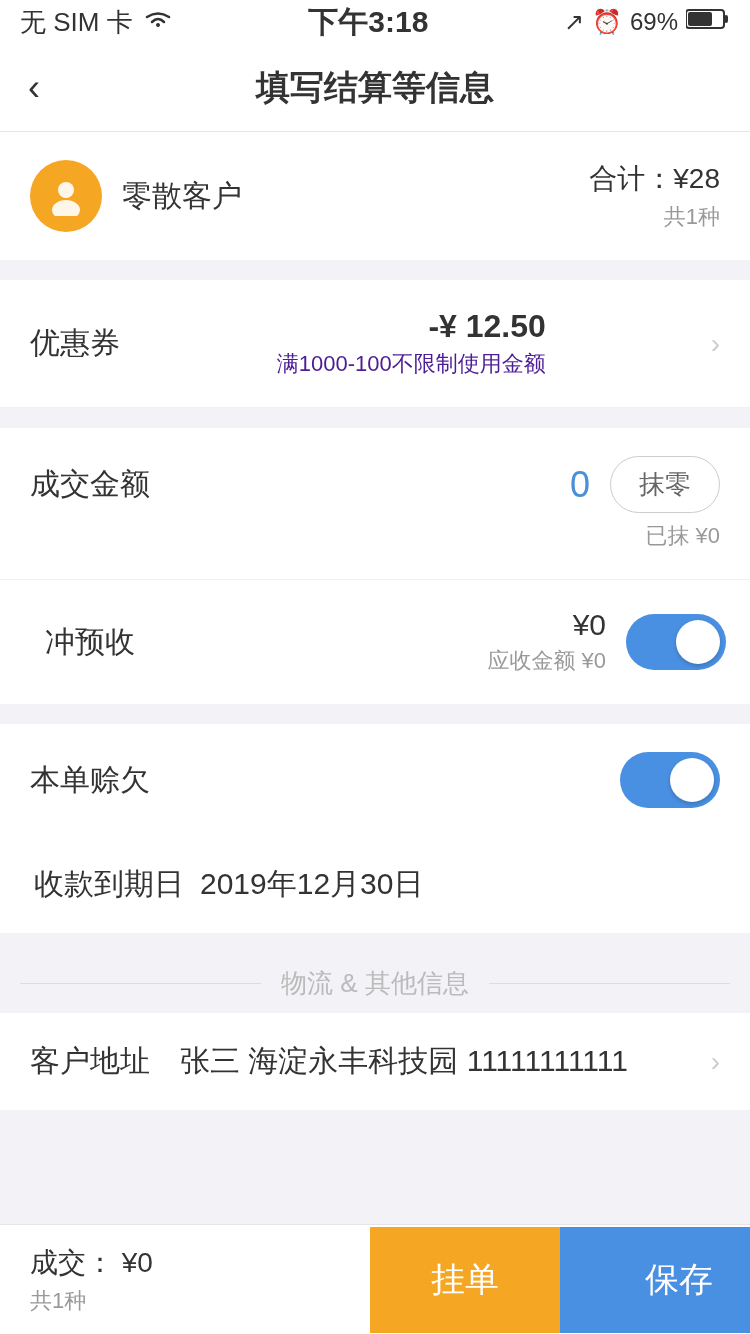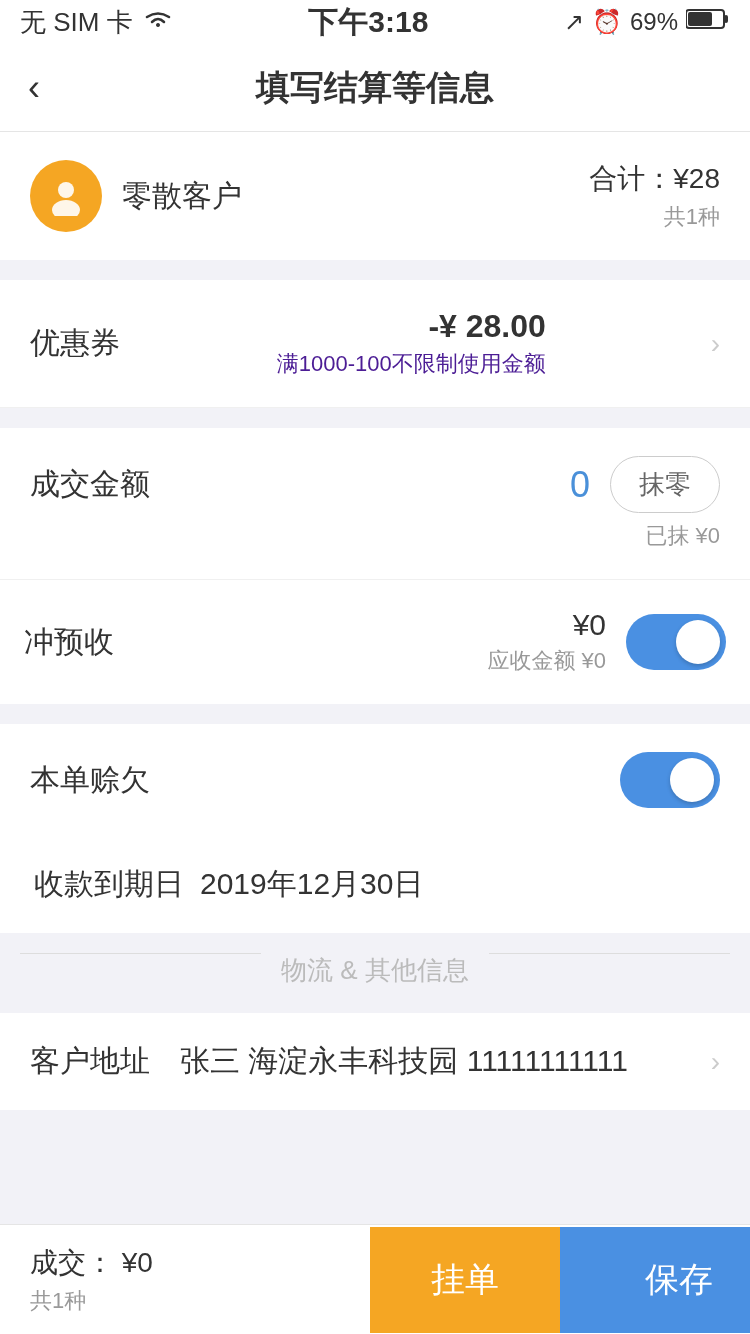--- a/index.html
+++ b/index.html
@@ -143,20 +143,21 @@
     }
     .amount-right {
       display: flex; align-items: center; gap: 20px;
     }
     .amount-sub { font-size: 22px; color: #999; text-align: right; margin-top: 8px; }
 
     
     .prepay-section {
       background: #fff;
       padding: 28px 24px;
+      margin-left: 21px;
     }
     .prepay-row {
       display: flex; align-items: center; justify-content: space-between;
     }
     .prepay-right { display: flex; align-items: center; gap: 20px; }
     .prepay-values { text-align: right; }
     .prepay-amount { font-size: 30px; color: #333; font-weight: 500; }
     .prepay-sub { font-size: 22px; color: #999; margin-top: 4px; }
 
     
@@ -172,21 +173,21 @@
       padding: 28px 34px;
       display: flex; align-items: center; gap: 16px;
     }
     .due-label { font-size: 30px; color: #333; }
     .due-value { font-size: 30px; color: #333; }
 
     
     .logistics-separator {
       background: #f2f2f7;
       height: 60px;
-      display: flex; align-items: flex-start; justify-content: center;
+      display: flex; align-items: center; justify-content: center;
     }
     .logistics-text { font-size: 26px; color: #bbb; }
     .logistics-line {
       flex: 1; height: 1px; background: #ddd; margin: 0 20px;
     }
 
     
     .address-section {
       background: #fff;
       padding: 28px 30px;
@@ -282,21 +283,21 @@
         <div class="customer-total">合计：¥28</div>
         <div class="customer-count">共1种</div>
       </div>
     </div>
   </div>
 
   <div class="section">
     <div class="coupon-section">
       <div class="row-label">优惠券</div>
       <div class="coupon-right">
-        <div class="coupon-amount">-¥ 28.00</div>
+        <div class="coupon-amount">-¥ 12.50</div>
         <div class="coupon-desc">满1000-100不限制使用金额</div>
       </div>
       <span class="row-chevron">›</span>
     </div>
   </div>
 
   <div class="section">
     <div class="amount-section">
       <div class="amount-row">
         <div class="row-label">成交金额</div>

